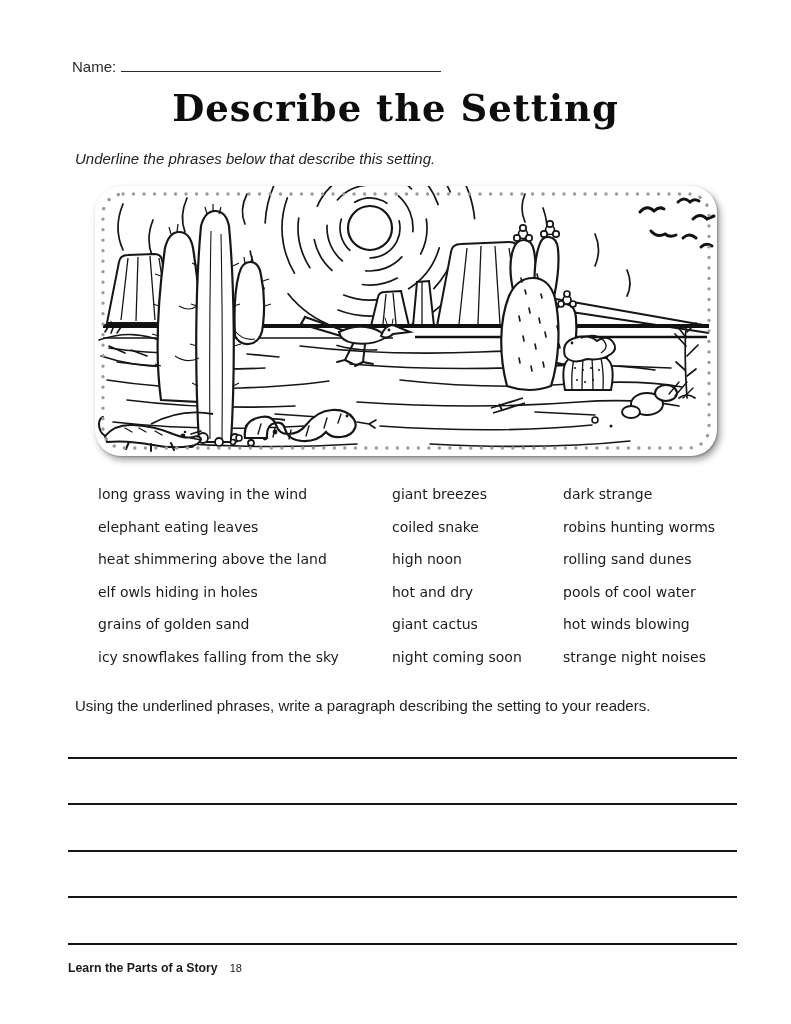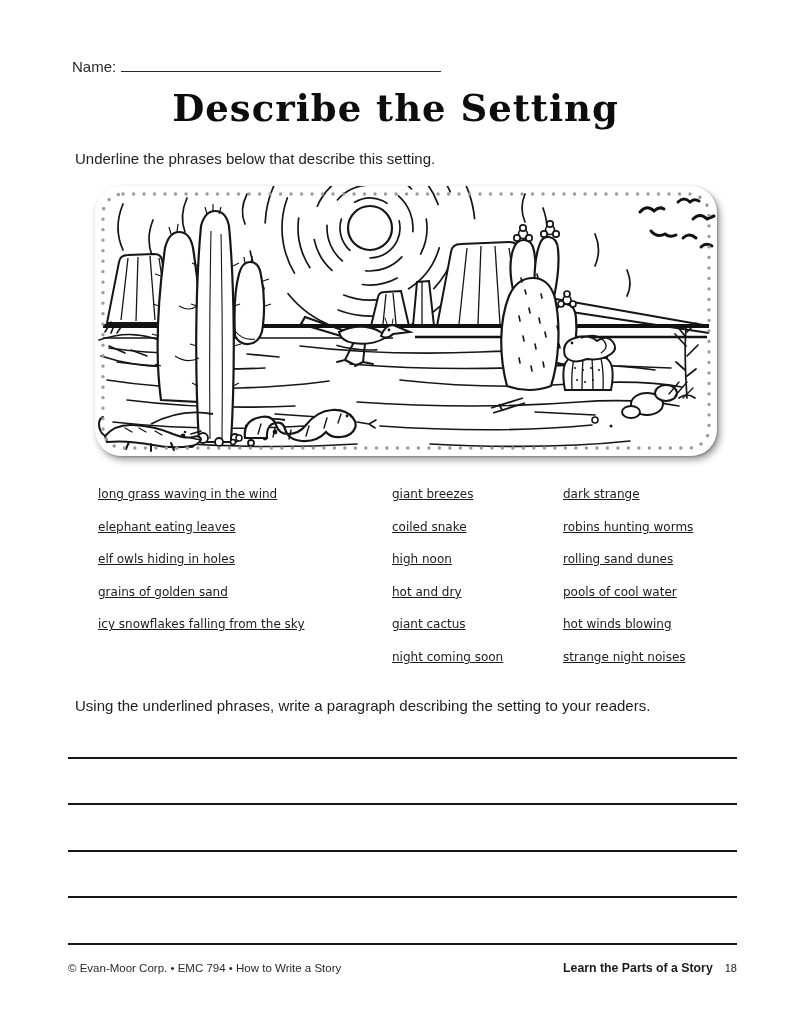--- a/index.html
+++ b/index.html
@@ -11,31 +11,31 @@
   .name-row{position:absolute;left:72px;top:58px;font-size:15px;color:#2a2a2a;}
   .name-line{display:inline-block;width:320px;border-bottom:1.6px solid #2a2a2a;height:13px;margin-left:5px;}
   
   .title{
     position:absolute;top:86px;left:0;width:100%;text-align:center;margin:0;
     font-family:"DejaVu Serif",serif;font-weight:bold;font-size:37px;
     letter-spacing:1px;color:#0d0d0d;
   }
   
   .instr{position:absolute;left:75px;margin:0;font-size:15px;color:#222;}
-  .instr-top{top:150px;}
+  .instr-top{top:150px;font-style:italic;}
   .instr-bottom{top:697px;}
   
   .scene-frame{
     position:absolute;left:95px;top:186px;width:622px;height:270px;
     background:#fff;border-radius:26px;overflow:hidden;
     box-shadow:3px 4px 7px rgba(0,0,0,.38), 1px 1px 2px rgba(0,0,0,.25);
   }
   .scene-frame svg{display:block;width:622px;height:270px;}
   
-  .phrase-col{position:absolute;top:484px;font-family:"DejaVu Sans",sans-serif;font-size:12px;color:#1b1b1b;text-decoration:underline;}
+  .phrase-col{position:absolute;top:484px;font-family:"DejaVu Sans",sans-serif;font-size:14px;color:#1b1b1b;}
   .col-1{left:98px;} .col-2{left:392px;} .col-3{left:563px;}
   .phrase-item{display:block;height:32.6px;line-height:20px;white-space:nowrap;cursor:default;}
   
   .wline{position:absolute;left:68px;width:669px;border-top:2.2px solid #161616;height:0;}
   .wl-1{top:757px;} .wl-2{top:803px;} .wl-3{top:850px;} .wl-4{top:896px;} .wl-5{top:943px;}
   
   .footer{position:absolute;left:68px;top:961px;width:669px;display:flex;justify-content:space-between;align-items:baseline;}
   .footer-left{font-size:11.5px;color:#2a2a2a;}
   .footer-right{font-size:12.3px;font-weight:bold;color:#1b1b1b;}
   .footer-page{font-weight:normal;font-size:11px;margin-left:12px;}
@@ -310,20 +310,21 @@
         <path d="M574,208 l10,-12 M580,210 l12,-14 M588,212 l10,-10" stroke-width="1.4"></path>
       </g>
 
       <rect x="8" y="8" width="606" height="254" rx="20" fill="none" stroke="#9a9a9a" stroke-width="3.3" stroke-linecap="round" stroke-dasharray="0.1 10.4"></rect>
     </svg>
   </div>
 
   <div class="phrase-col col-1">
     <span class="phrase-item">long grass waving in the wind</span>
     <span class="phrase-item">elephant eating leaves</span>
+    <span class="phrase-item">heat shimmering above the land</span>
     <span class="phrase-item">elf owls hiding in holes</span>
     <span class="phrase-item">grains of golden sand</span>
     <span class="phrase-item">icy snowflakes falling from the sky</span>
   </div>
   <div class="phrase-col col-2">
     <span class="phrase-item">giant breezes</span>
     <span class="phrase-item">coiled snake</span>
     <span class="phrase-item">high noon</span>
     <span class="phrase-item">hot and dry</span>
     <span class="phrase-item">giant cactus</span>
@@ -340,19 +341,18 @@
 
   <p class="instr instr-bottom">Using the underlined phrases, write a paragraph describing the setting to your readers.</p>
 
   <div class="wline wl-1"></div>
   <div class="wline wl-2"></div>
   <div class="wline wl-3"></div>
   <div class="wline wl-4"></div>
   <div class="wline wl-5"></div>
 
   <div class="footer">
-    <span class="footer-left">© Evan-Moor Corp. • EMC 794 • How to Write a Story</span>
     <span class="footer-right">
       <span>Learn the Parts of a Story</span><span class="footer-page">18</span>
     </span>
   </div>
 
 </div>
 
 </body></html>

